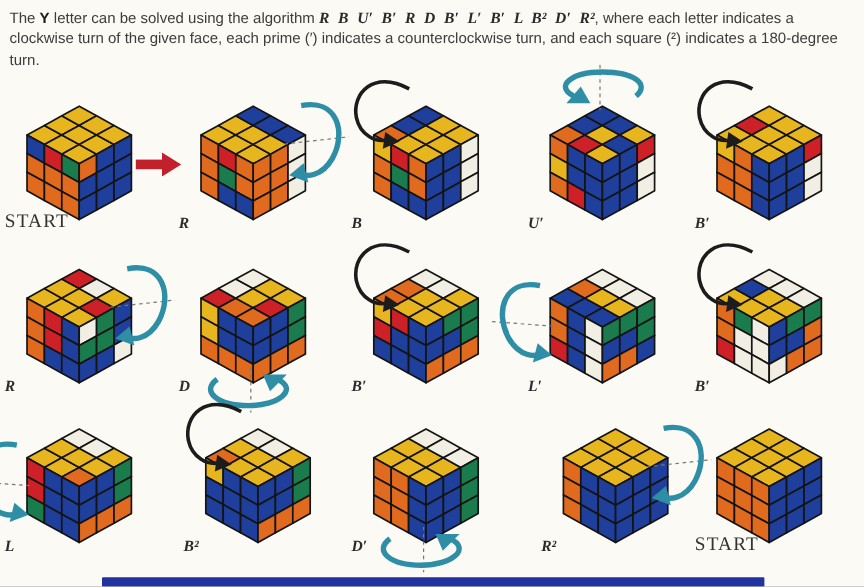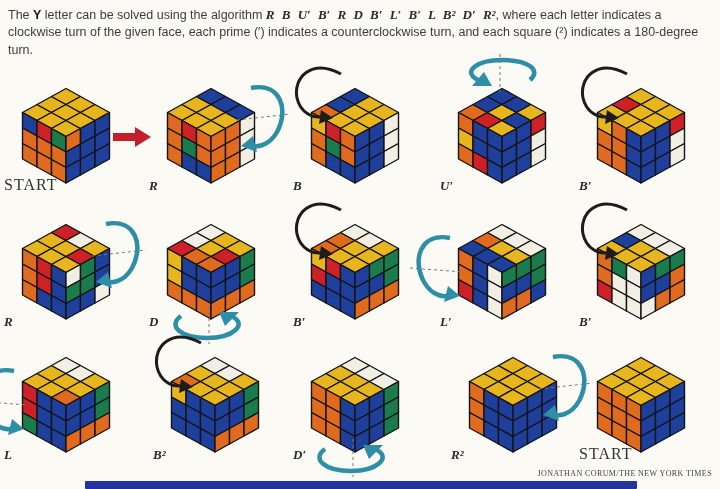--- a/index.html
+++ b/index.html
@@ -591,16 +591,15 @@
       </div>
     </div>
 
   <div class="red-arrow">
     <svg width="38" height="20" viewBox="0 0 38 20">
       <rect x="0" y="6" width="22" height="8" fill="#C2202A"></rect>
       <path d="M22 0 L38 10 L22 20 Z" fill="#C2202A"></path>
     </svg>
   </div>
 
-  <div class="footer">JONATHAN CORUM/THE NEW YORK TIMES</div>
 
   <div class="bottom-bar"></div>
 </div>
 
 </body></html>

